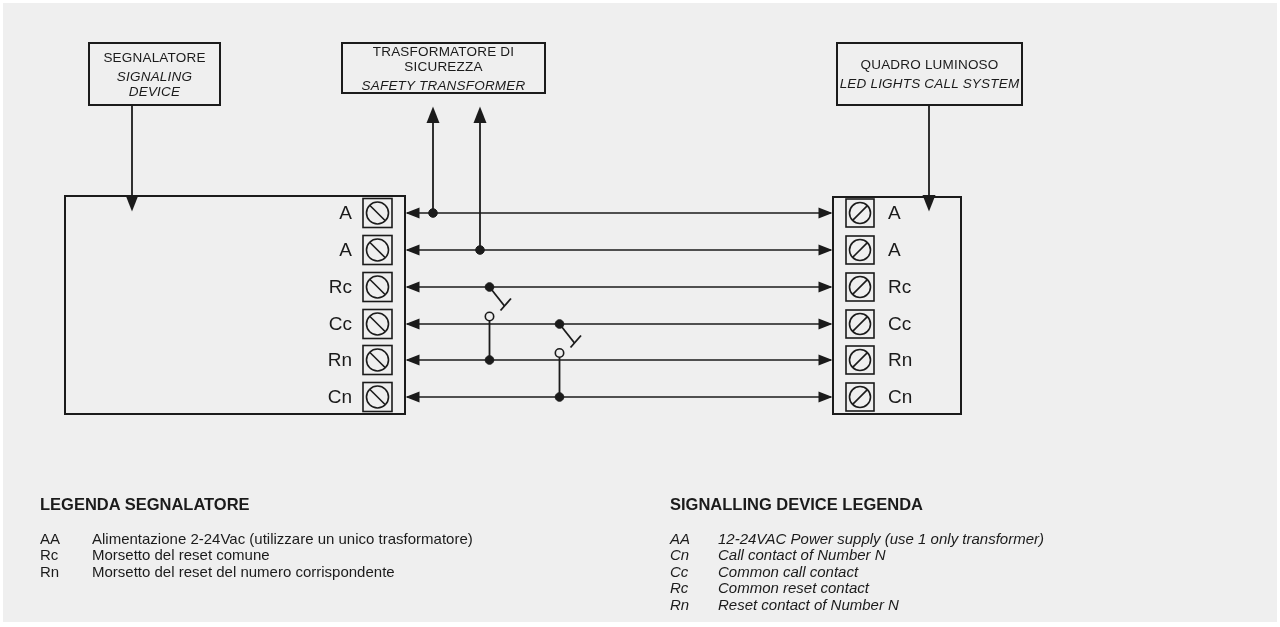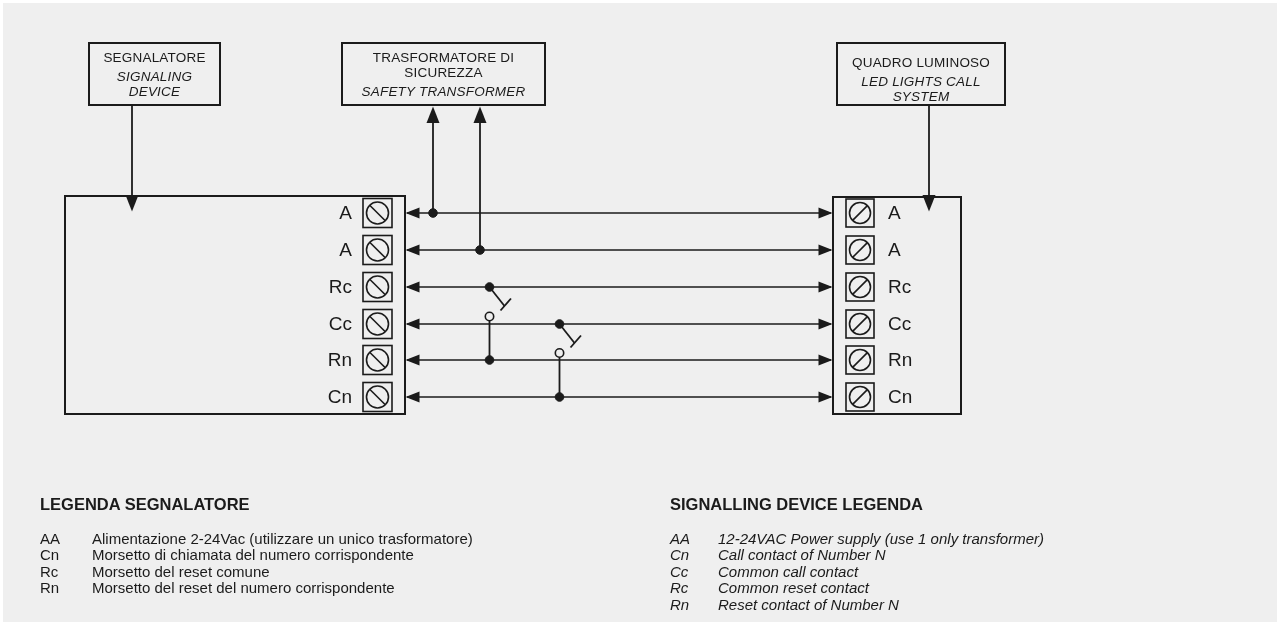--- a/index.html
+++ b/index.html
@@ -12,22 +12,22 @@
   .paper { position:absolute; left:3px; top:3px; width:1274px; height:619px; background:#efefef; }
 
   .dbox {
     position:absolute; border:2.5px solid #1b1b1b; background:#efefef;
     display:flex; flex-direction:column; align-items:center; justify-content:center;
     gap:4px; box-sizing:border-box; text-align:center;
   }
   .dbox .t1 { font-size:13.5px; letter-spacing:.2px; }
   .dbox .t2 { font-size:13.5px; font-style:italic; letter-spacing:.2px; }
   #box-signal      { left:88px;  top:42px; width:133px; height:64px; }
-  #box-transformer { left:341px; top:42px; width:205px; height:64px; }
-  #box-quadro      { left:836px; top:42px; width:170px; height:64px;justify-content:flex-end; }
+  #box-transformer { left:341px; top:42px; width:205px; height:52px; }
+  #box-quadro      { left:836px; top:42px; width:187px; height:64px; }
 
   .tblock { position:absolute; border:2px solid #1b1b1b; box-sizing:border-box; }
   #tblock-left  { left:64px;  top:195px; width:342px; height:220px; }
   #tblock-right { left:832px; top:196px; width:130px; height:219px; }
 
   .term { position:absolute; font-size:19px; line-height:24px; color:#1b1b1b; }
   .term-left  { left:288px; width:64px; text-align:right; }
   .term-right { left:888px; width:64px; text-align:left; }
 
   svg.wires { position:absolute; left:0; top:0; pointer-events:none; }
@@ -175,21 +175,20 @@
       <circle cx="559.5" cy="353" r="4.2" fill="#efefef" stroke="#8a8a8a" stroke-width="1.6"></circle>
       <line x1="559.5" y1="357.2" x2="559.5" y2="397" stroke-width="1.8"></line>
       <circle cx="559.5" cy="397" r="4.3" fill="#1b1b1b"></circle>
     </g>
   </svg>
 
   <div class="legend" id="legend-left">
     <div class="legend-title">LEGENDA SEGNALATORE</div>
     <div class="legend-items">
       <div class="legend-row"><span class="abbr">AA</span><span class="desc">Alimentazione 2-24Vac (utilizzare un unico trasformatore)</span></div>
-      <div class="legend-row"><span class="abbr">Cn</span><span class="desc">Morsetto di chiamata del numero corrispondente</span></div>
       <div class="legend-row"><span class="abbr">Rc</span><span class="desc">Morsetto del reset comune</span></div>
       <div class="legend-row"><span class="abbr">Rn</span><span class="desc">Morsetto del reset del numero corrispondente</span></div>
     </div>
   </div>
 
   <div class="legend" id="legend-right">
     <div class="legend-title">SIGNALLING DEVICE LEGENDA</div>
     <div class="legend-items">
       <div class="legend-row"><span class="abbr">AA</span><span class="desc">12-24VAC Power supply (use 1 only transformer)</span></div>
       <div class="legend-row"><span class="abbr">Cn</span><span class="desc">Call contact of Number N</span></div>

